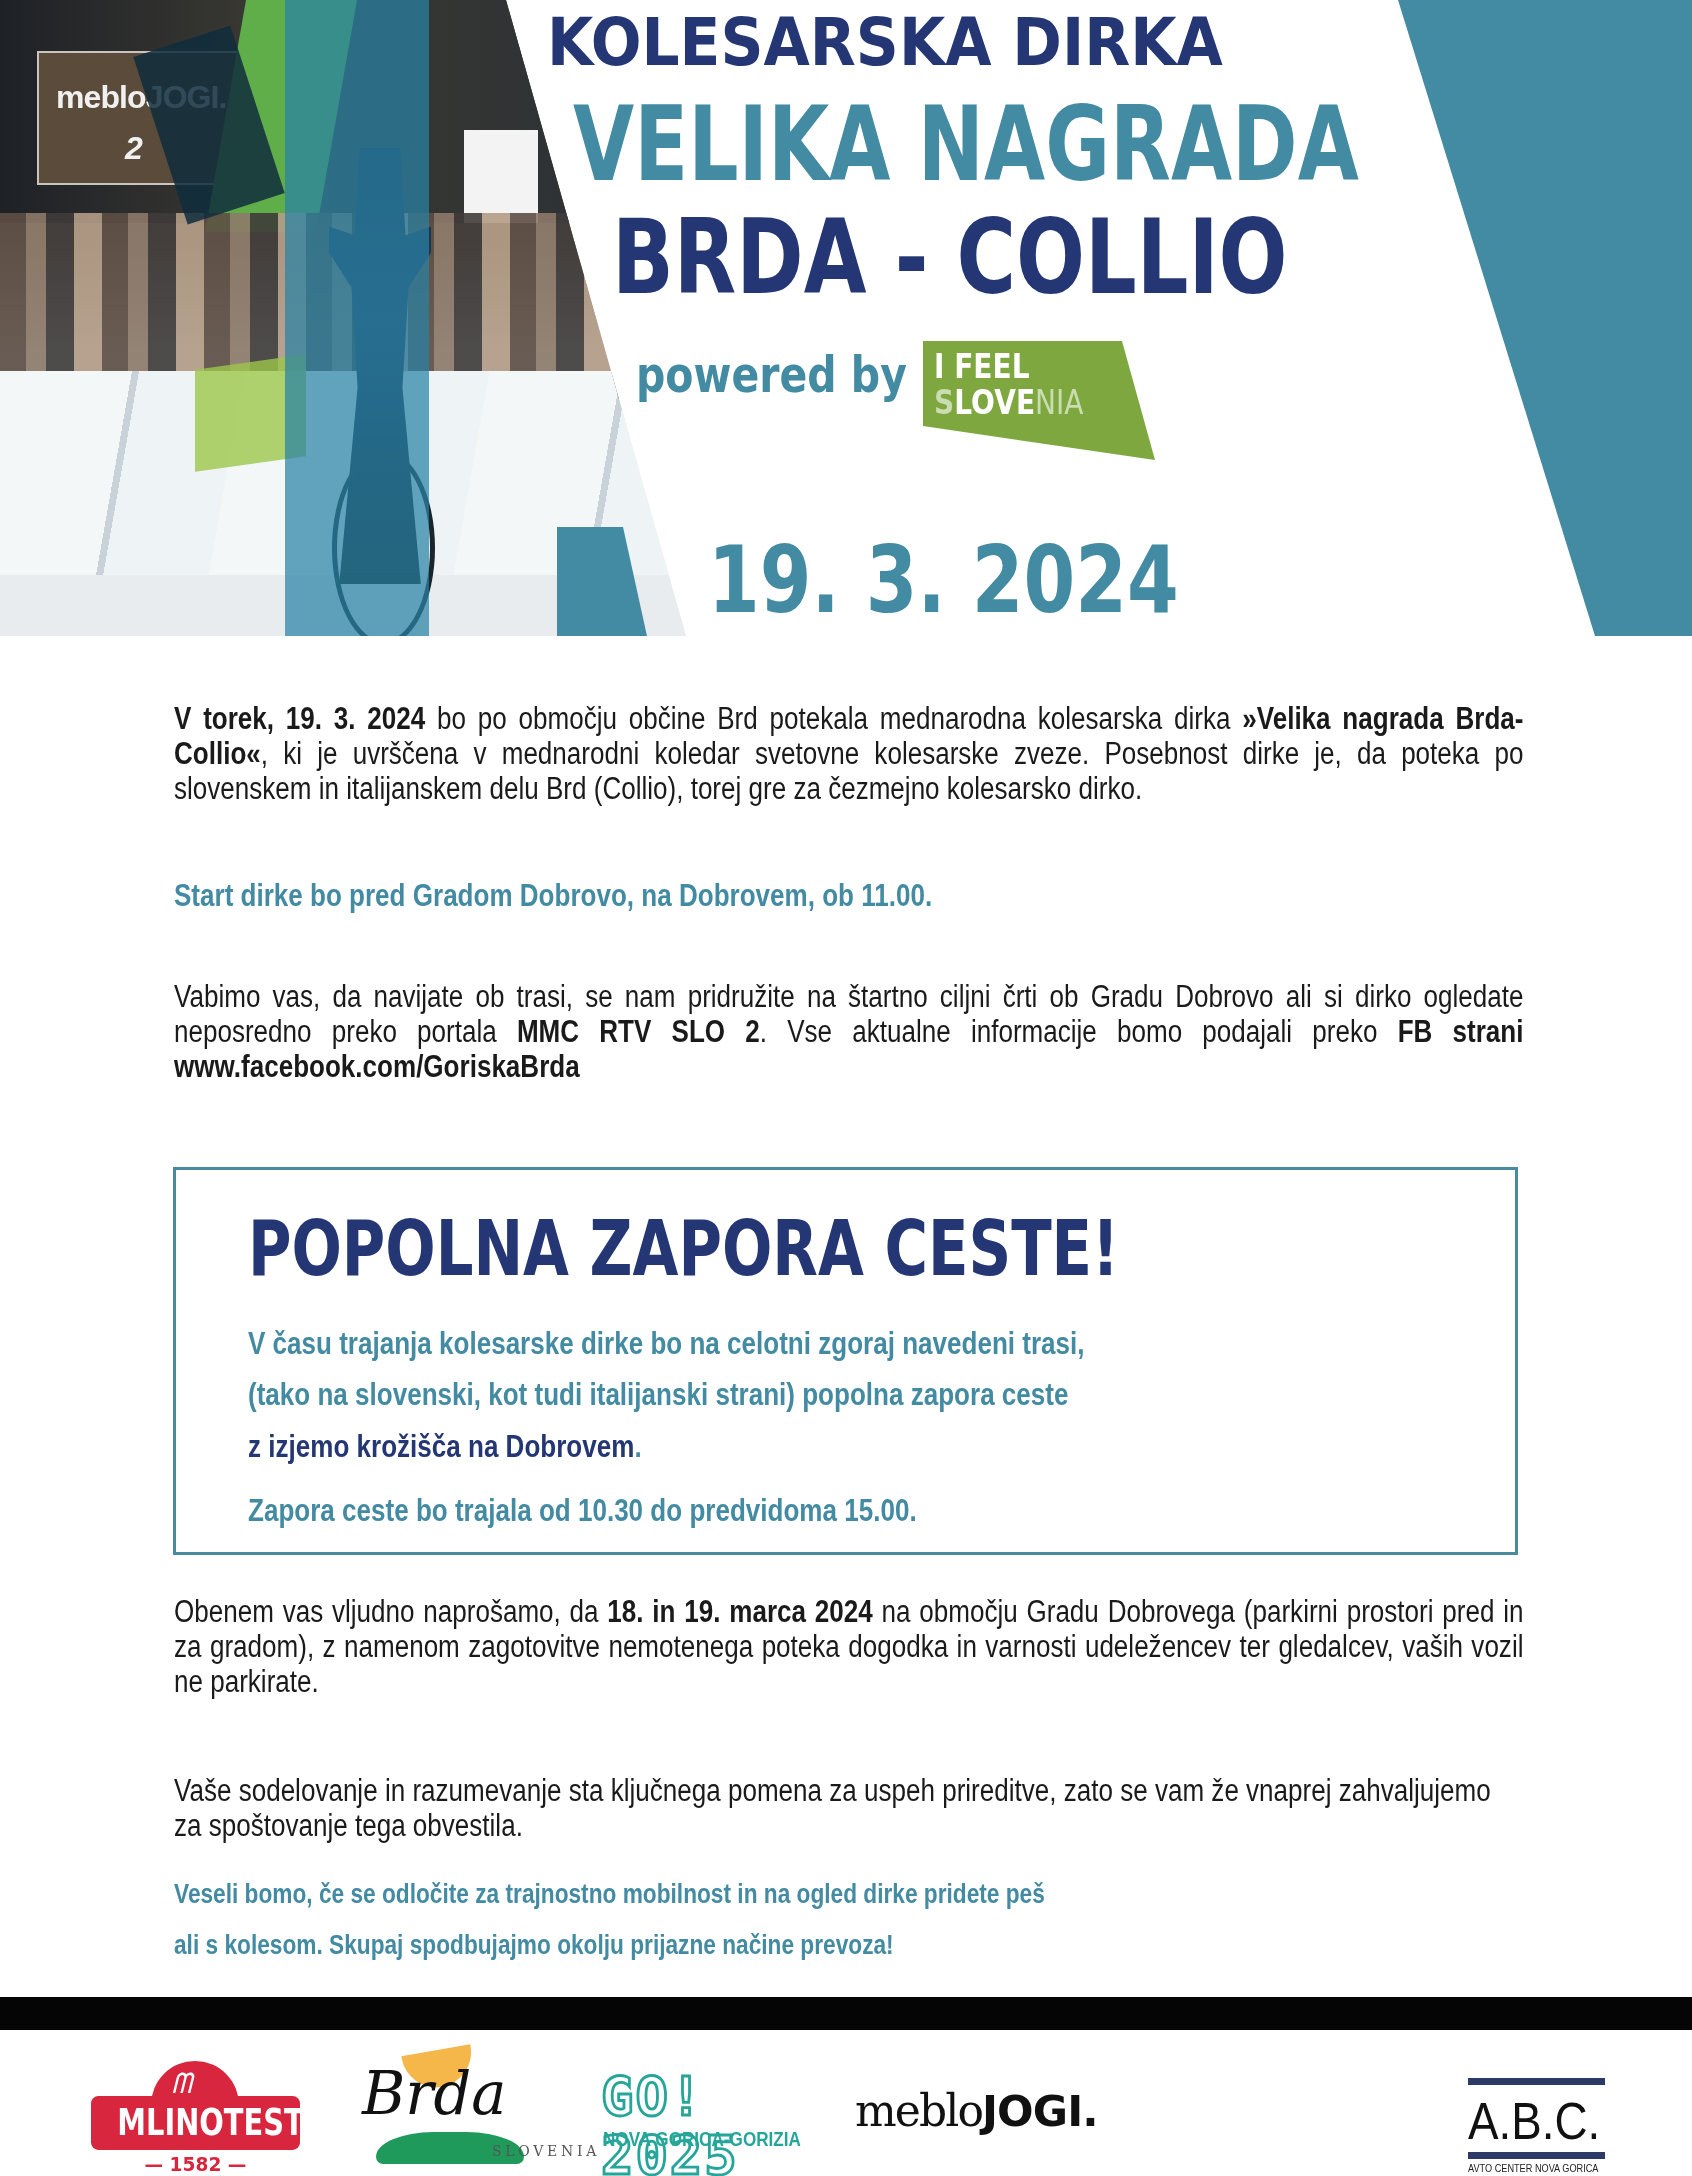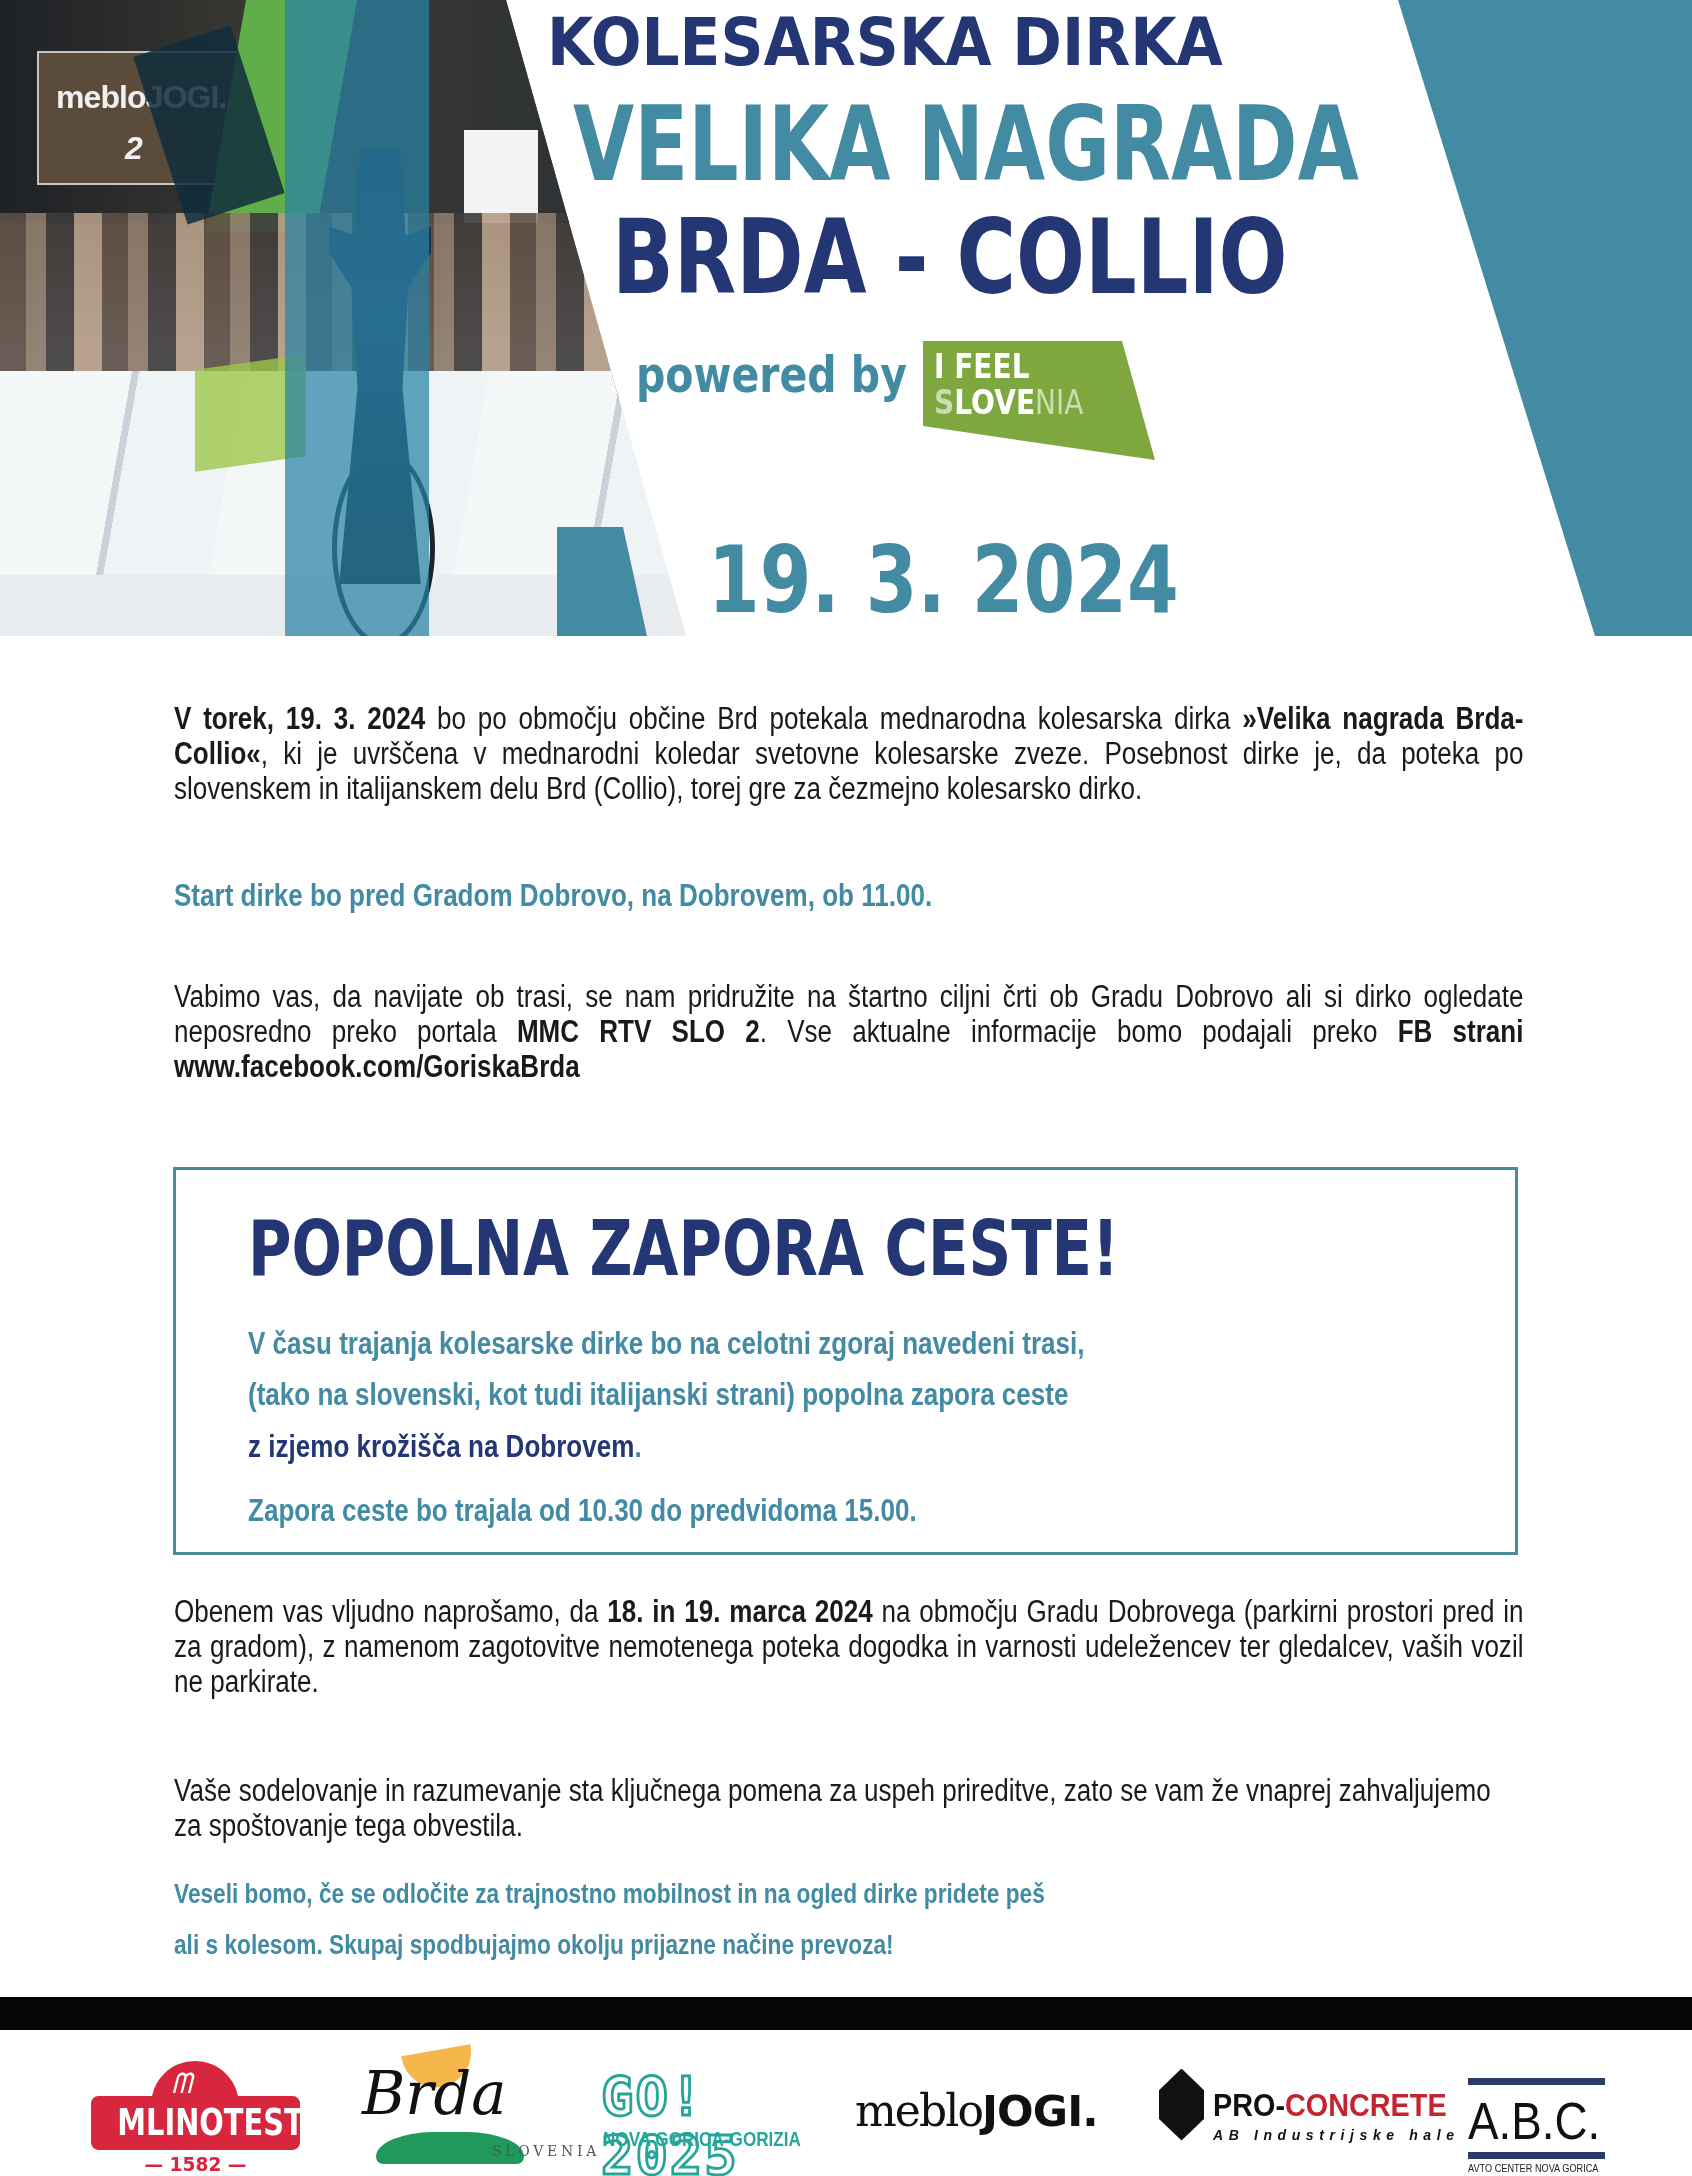--- a/index.html
+++ b/index.html
@@ -208,25 +208,20 @@
 
   <div class="logo" id="go2025">
     <div class="big">GO! 2025</div>
     <div class="small">NOVA GORICA-GORIZIA</div>
   </div>
 
   <div class="logo" id="meblojogi">
     <span class="t1">meblo</span><span class="t2">JOGI.</span>
   </div>
 
-  <div class="logo" id="proconcrete">
-    <div class="cube"></div>
-    <div class="name"><span class="k">PRO-</span><span class="r">CONCRETE</span></div>
-    <div class="sub">AB Industrijske hale</div>
-  </div>
 
   <div class="logo" id="abc">
     <div class="bar" style="top:0"></div>
     <div class="t">A.B.C.</div>
     <div class="bar" style="top:74px"></div>
     <div class="s">AVTO CENTER NOVA GORICA</div>
   </div>
 </div>
 
 

